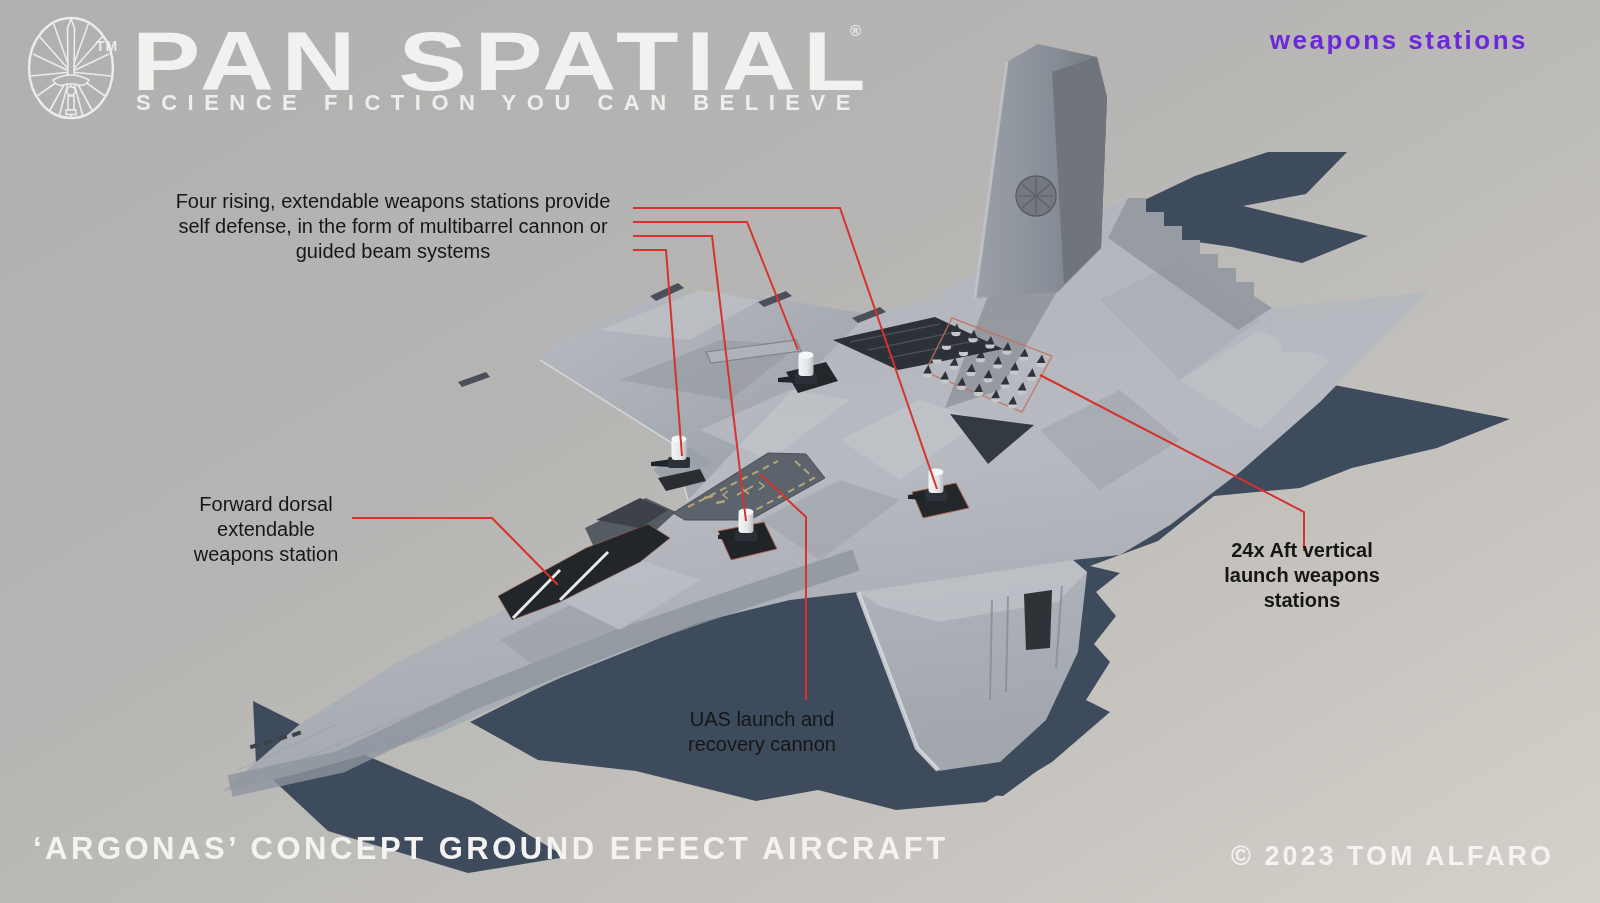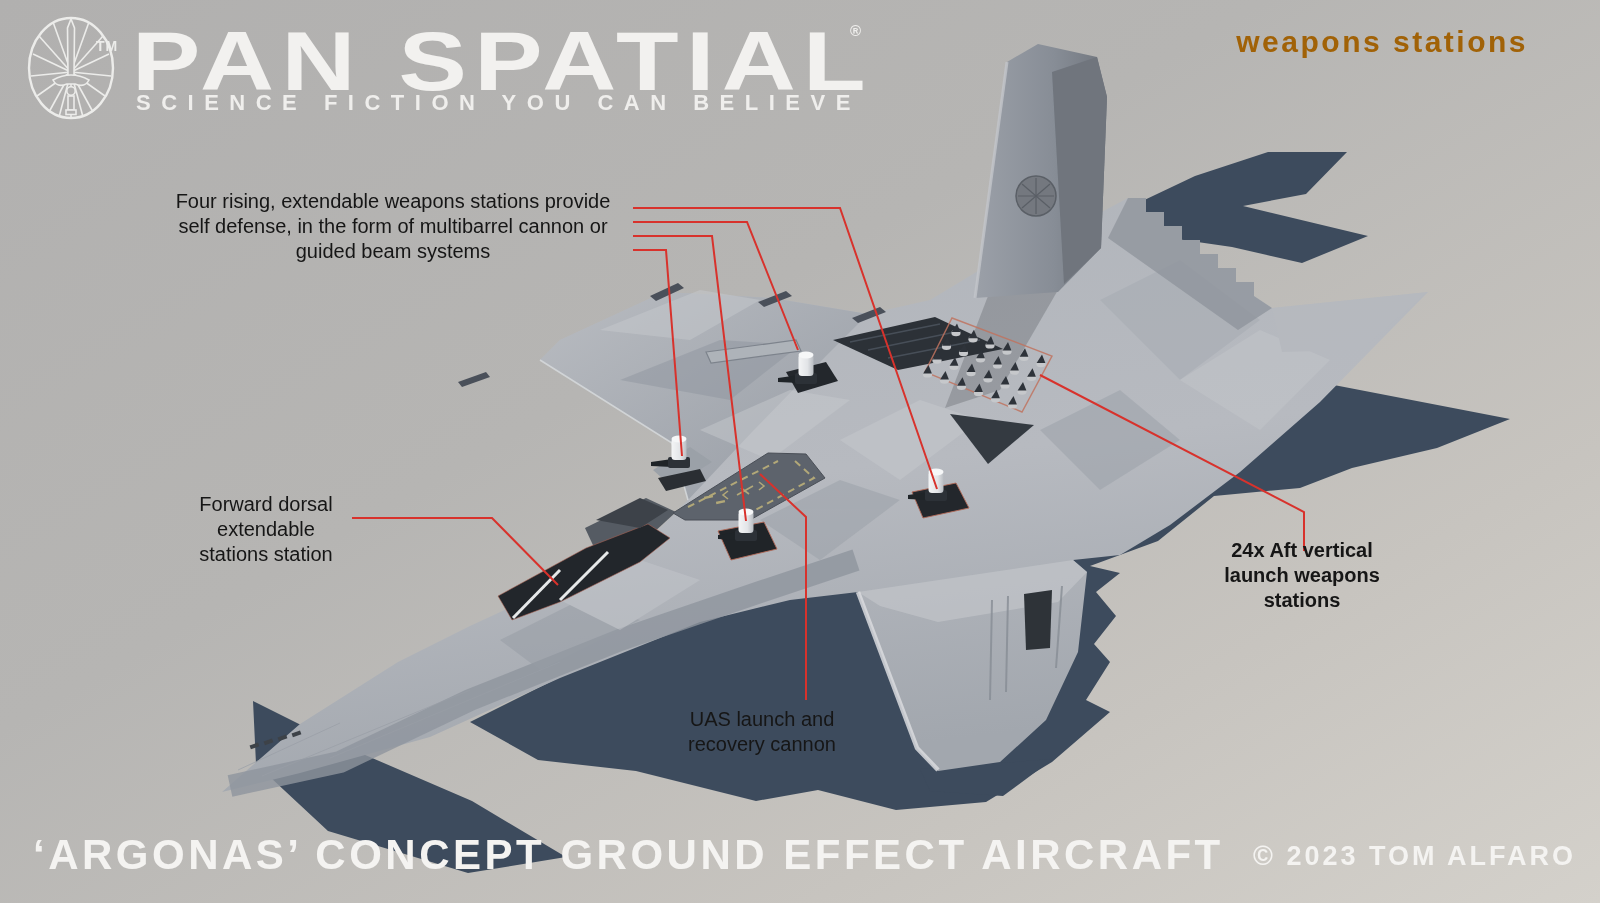--- a/index.html
+++ b/index.html
@@ -14,36 +14,36 @@
     left:132px;top:13px;font-size:84px;font-weight:700;color:#f2f1ef;
     letter-spacing:6px;transform:scaleX(1.22);transform-origin:left top;white-space:nowrap;
   }
   .brand-mark{left:850px;top:22px;font-size:15px;color:#efeeec;font-weight:700;}
   .tagline{
     left:136px;top:90px;font-size:22px;font-weight:700;color:#efeeec;
     letter-spacing:10.5px;white-space:nowrap;
   }
   .logo-tm{left:96px;top:38px;font-size:14px;color:#ececea;font-weight:700;letter-spacing:1px;}
   .page-label{
-    right:72px;top:25px;font-size:30px;font-weight:700;color:#a16207;
+    right:72px;top:25px;font-size:26px;font-weight:700;color:#6d28d9;
     letter-spacing:2.5px;white-space:nowrap;
   }
   .annotation{
     font-size:20px;line-height:25px;color:#161616;text-align:center;white-space:pre-line;
   }
   .anno-four{left:133px;top:189px;width:520px;text-align:center;}
   .anno-fwd{left:126px;top:492px;width:280px;}
   .anno-uas{left:632px;top:707px;width:260px;}
   .anno-aft{left:1172px;top:538px;width:260px;font-weight:bold;}
   .footer-title{
-    left:33px;top:831px;font-size:42px;font-weight:700;color:#f4f3f1;
+    left:33px;top:831px;font-size:31px;font-weight:700;color:#f4f3f1;
     letter-spacing:3.5px;transform:scaleX(1.0);white-space:nowrap;
   }
   .footer-copy{
-    right:24px;top:841px;font-size:27px;font-weight:700;color:#f4f3f1;
+    right:46px;top:841px;font-size:27px;font-weight:700;color:#f4f3f1;
     letter-spacing:3px;white-space:nowrap;
   }
   svg{display:block;}
 </style>
 </head>
 <body>
 
 <svg class="abs" style="left:0;top:0;" width="1600" height="903" viewBox="0 0 1600 903">
   <defs>
     <linearGradient id="bodyGrad" x1="0" y1="0" x2="0.25" y2="1">
@@ -313,21 +313,21 @@
 <div class="abs brand">PAN SPATIAL</div>
 <div class="abs brand-mark">®</div>
 <div class="abs tagline">SCIENCE FICTION YOU CAN BELIEVE</div>
 <div class="abs page-label">weapons stations</div>
 
 <div class="abs annotation anno-four">Four rising, extendable weapons stations provide
 self defense, in the form of multibarrel cannon or
 guided beam systems</div>
 <div class="abs annotation anno-fwd">Forward dorsal
 extendable
-stations station</div>
+weapons station</div>
 <div class="abs annotation anno-uas">UAS launch and
 recovery cannon</div>
 <div class="abs annotation anno-aft">24x Aft vertical
 launch weapons
 stations</div>
 
 <div class="abs footer-title">‘ARGONAS’ CONCEPT GROUND EFFECT AIRCRAFT</div>
 <div class="abs footer-copy">© 2023 TOM ALFARO</div>
 
 </body></html>

